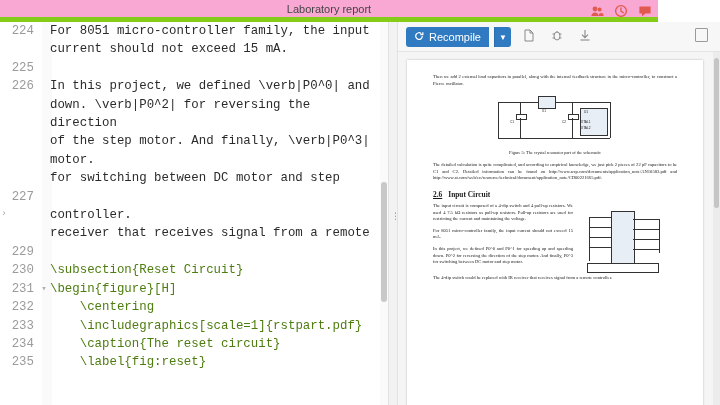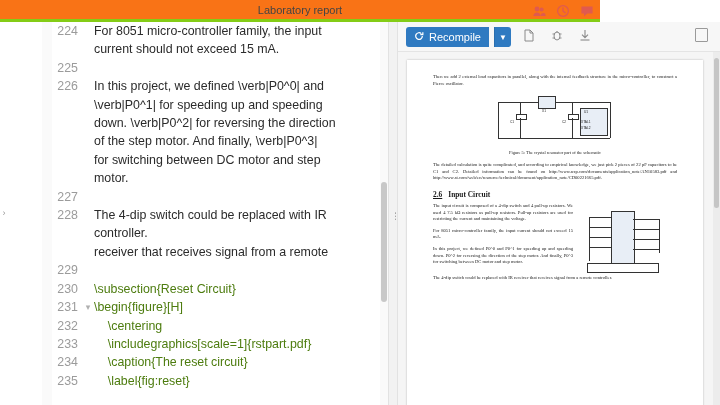--- a/index.html
+++ b/index.html
@@ -15,24 +15,24 @@
     position: relative;
     width: 720px;
     height: 405px;
     overflow: hidden;
   }
 
   
   .topbar {
     position: absolute;
     top: 0; left: 0;
-    width: 600px;
+    width: 658px;
     height: 22px;
-    background: #f97316;
-    border-bottom: 3px solid #84cc16;
+    background: #f9a8d4;
+    border-bottom: 5px solid #84cc16;
     display: flex;
     align-items: center;
     box-sizing: border-box;
   }
   .topbar .title {
     position: absolute;
     left: 0; right: 0;
     text-align: center;
     font-size: 11px;
     color: #444;
@@ -79,24 +79,23 @@
     top: 0; left: 42px;
     width: 10px;
     height: 100%;
     background: #fafafa;
   }
   .code-area {
     position: absolute;
     top: 0; left: 0;
     width: 388px;
     height: 383px;
-    font-family: Liberation Sans, sans-serif;
+    font-family: Liberation Mono, monospace;
     font-size: 12.4px;
     line-height: 18.4px;
-    padding-left: 44px;
   }
   .line {
     display: flex;
     align-items: flex-start;
     min-height: 18.4px;
   }
   .lnum {
     width: 38px;
     flex: 0 0 38px;
     text-align: right;
@@ -374,51 +373,41 @@
           <span class="ltext"></span>
         </div>
       <div class="line">
           <span class="lnum">226</span>
           <span class="fold"></span>
           <span class="ltext">In this project, we defined \verb|P0^0| and</span>
         </div>
       <div class="line">
           <span class="lnum"></span>
           <span class="fold"></span>
-          <span class="ltext">\verb|P0^1| for speeding up and speeding</span>
-        </div>
-      <div class="line">
-          <span class="lnum"></span>
-          <span class="fold"></span>
           <span class="ltext">down. \verb|P0^2| for reversing the direction</span>
         </div>
       <div class="line">
           <span class="lnum"></span>
           <span class="fold"></span>
           <span class="ltext">of the step motor. And finally, \verb|P0^3|</span>
         </div>
       <div class="line">
           <span class="lnum"></span>
           <span class="fold"></span>
+          <span class="ltext">motor.</span>
+        </div>
+      <div class="line">
+          <span class="lnum"></span>
+          <span class="fold"></span>
           <span class="ltext">for switching between DC motor and step</span>
         </div>
       <div class="line">
-          <span class="lnum"></span>
-          <span class="fold"></span>
-          <span class="ltext">motor.</span>
-        </div>
-      <div class="line">
           <span class="lnum">227</span>
           <span class="fold"></span>
           <span class="ltext"></span>
-        </div>
-      <div class="line">
-          <span class="lnum">228</span>
-          <span class="fold"></span>
-          <span class="ltext">The 4-dip switch could be replaced with IR</span>
         </div>
       <div class="line">
           <span class="lnum"></span>
           <span class="fold"></span>
           <span class="ltext">controller.</span>
         </div>
       <div class="line">
           <span class="lnum"></span>
           <span class="fold"></span>
           <span class="ltext">receiver that receives signal from a remote</span>

